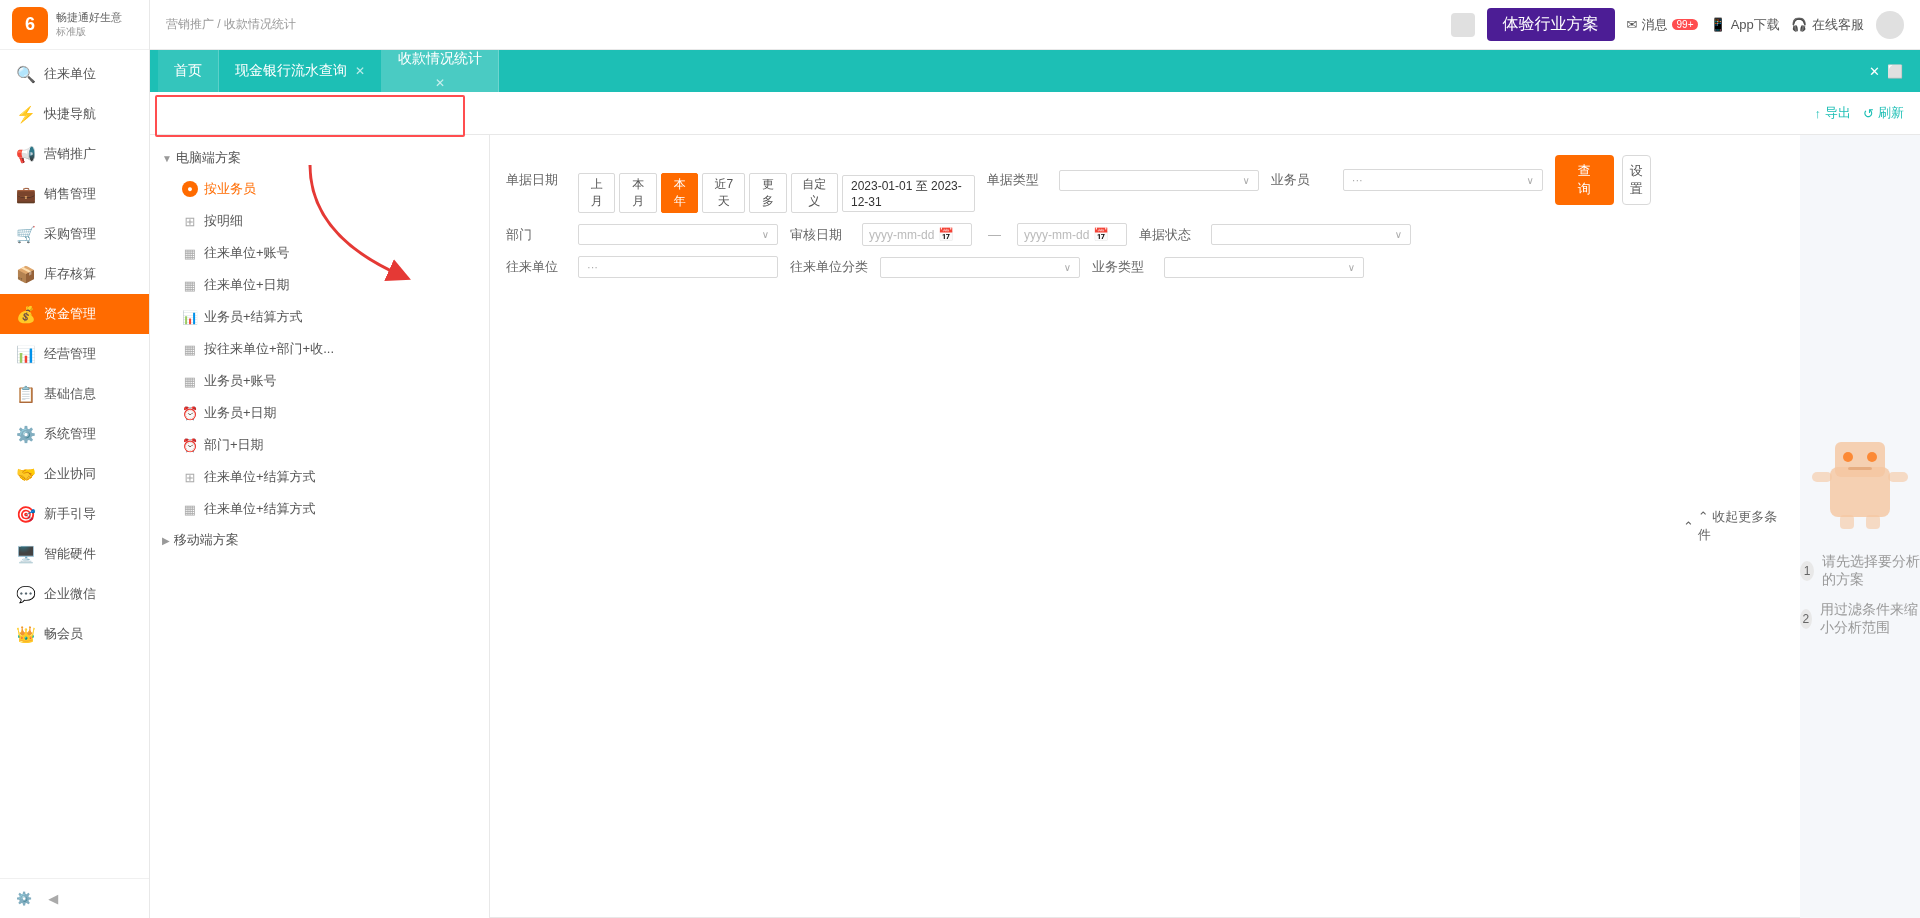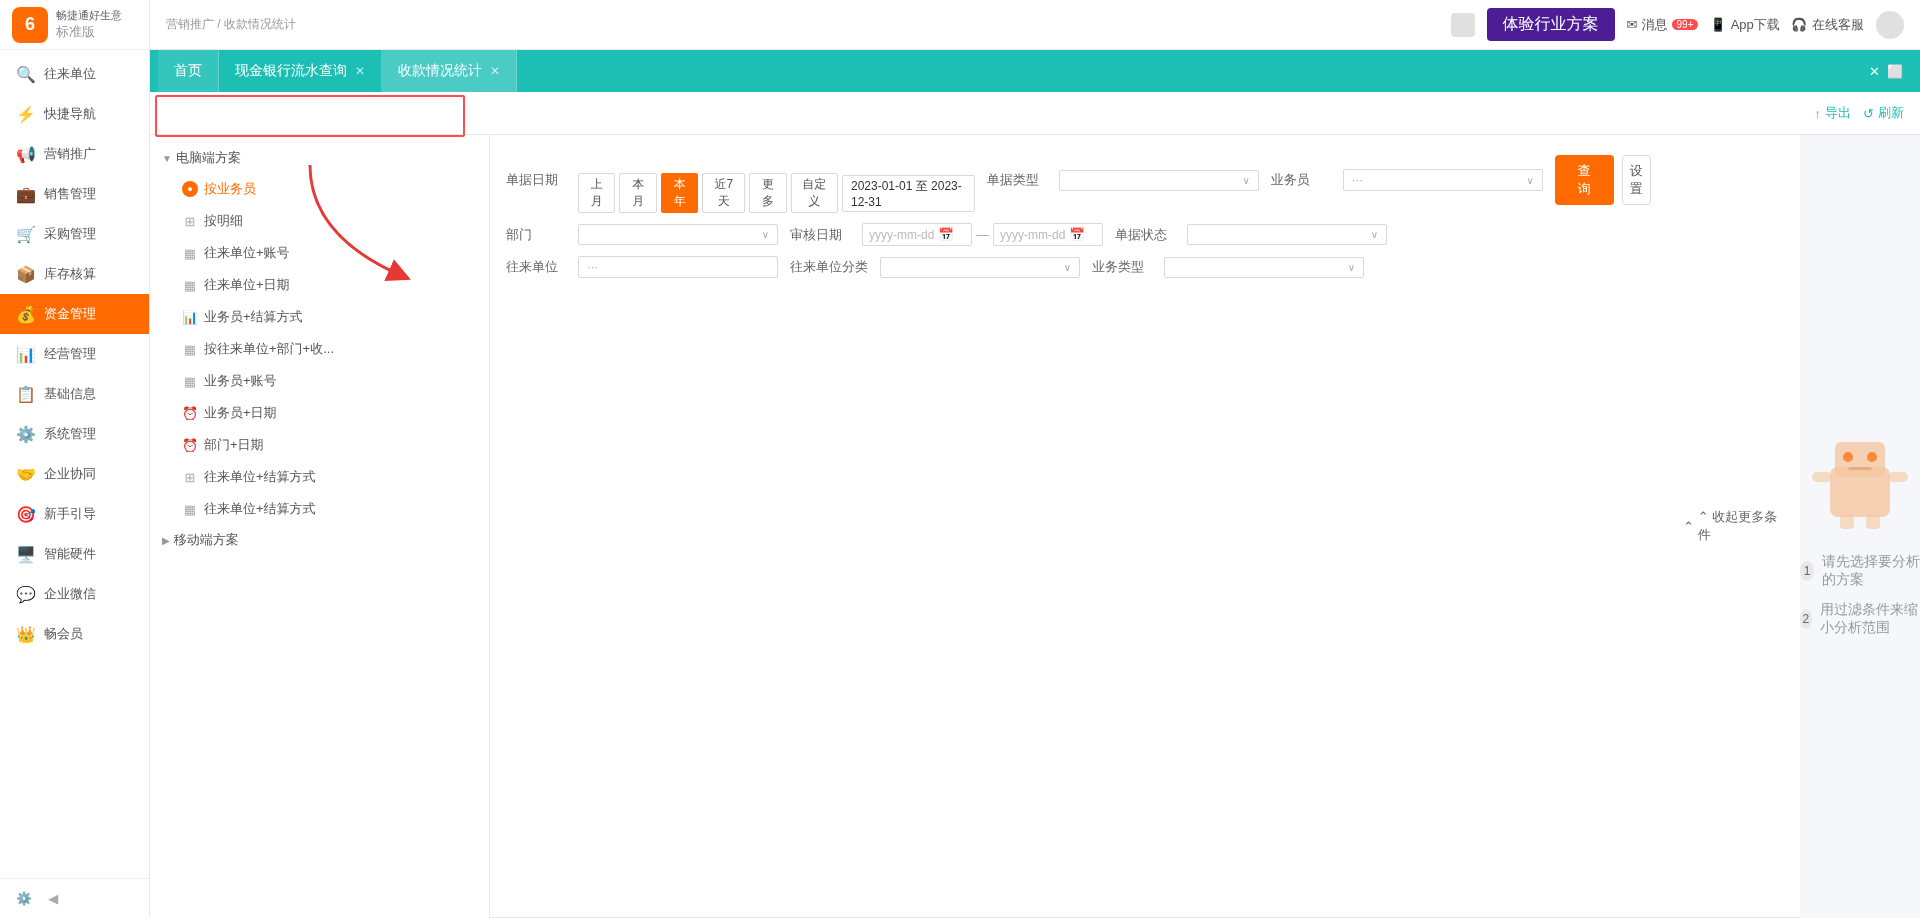--- a/index.html
+++ b/index.html
@@ -30,21 +30,21 @@
       border-radius: 8px;
       display: flex;
       align-items: center;
       justify-content: center;
       color: white;
       font-size: 18px;
       font-weight: bold;
       margin-right: 8px;
     }
     .logo-text { font-size: 11px; color: #666; line-height: 1.3; }
-    .logo-badge { font-size: 13px; color: #999; }
+    .logo-badge { font-size: 10px; color: #999; }
 
     .sidebar-nav { flex: 1; overflow-y: auto; padding: 4px 0; }
     .nav-item {
       display: flex;
       align-items: center;
       padding: 10px 16px;
       cursor: pointer;
       color: #555;
       font-size: 13px;
       transition: background 0.2s;
@@ -120,21 +120,21 @@
       align-items: center;
       padding: 0 16px;
       height: 100%;
       color: white;
       cursor: pointer;
       font-size: 14px;
       border-right: 1px solid rgba(255,255,255,0.2);
       gap: 8px;
     }
     .tab-item.home { background: rgba(255,255,255,0.1); }
-    .tab-item.active { background: rgba(255,255,255,0.2); }
+    .tab-item.active { background: rgba(255,255,255,0.2); flex-direction: column; }
     .tab-close { font-size: 12px; opacity: 0.7; cursor: pointer; }
     .tab-spacer { flex: 1; }
     .tab-window-btns { display: flex; gap: 8px; color: white; padding-right: 8px; }
 
     
     .page-content { flex: 1; display: flex; flex-direction: column; overflow: hidden; }
 
     
     .page-header {
       background: #fff;
@@ -308,21 +308,21 @@
       background: #fff;
       gap: 4px;
       min-width: 120px;
     }
     .filter-select-wide { min-width: 200px; }
     .filter-select .chevron { color: #aaa; font-size: 10px; margin-left: auto; }
 
     .filter-date-input-group {
       display: flex;
       align-items: center;
-      gap: 4px;
+      gap: 16px;
     }
     .date-input-box {
       display: flex;
       align-items: center;
       border: 1px solid #d9d9d9;
       border-radius: 2px;
       padding: 3px 6px;
       background: #fff;
       gap: 4px;
       min-width: 110px;

